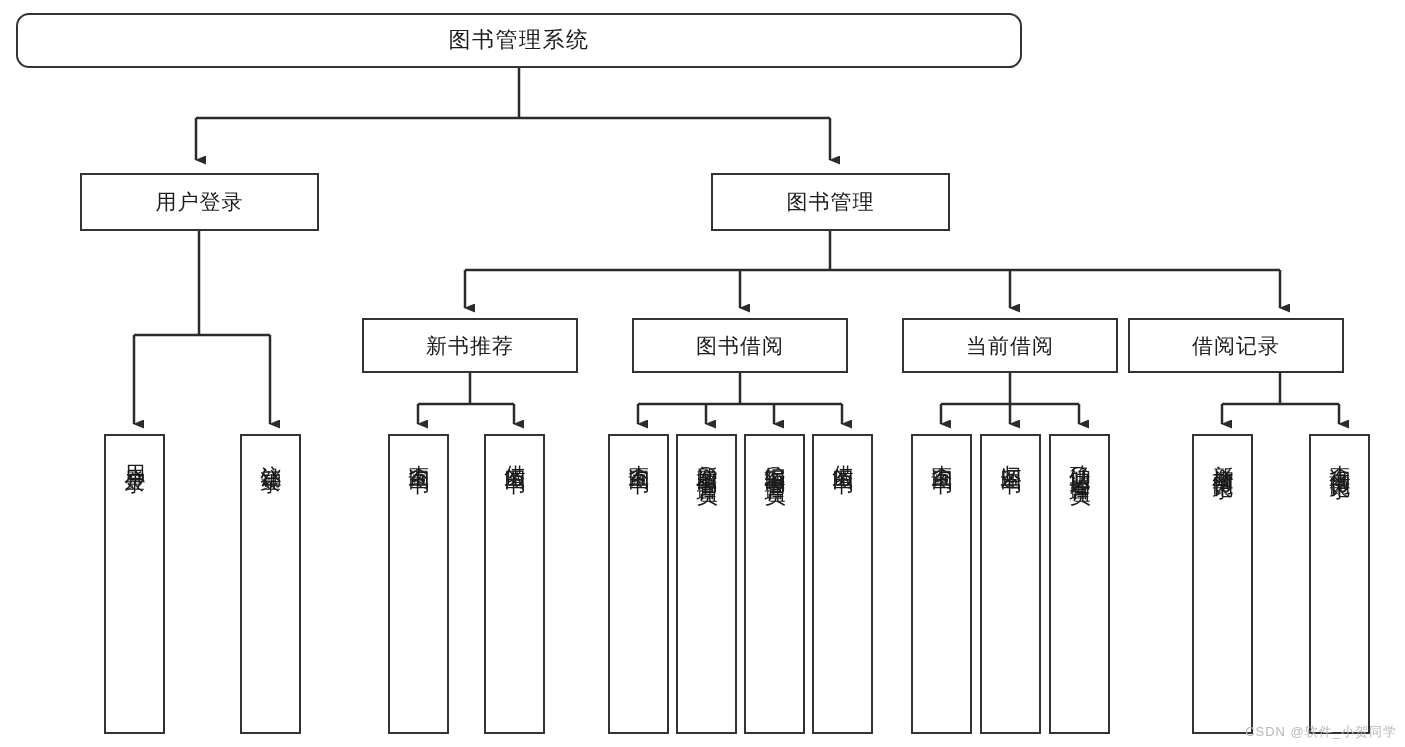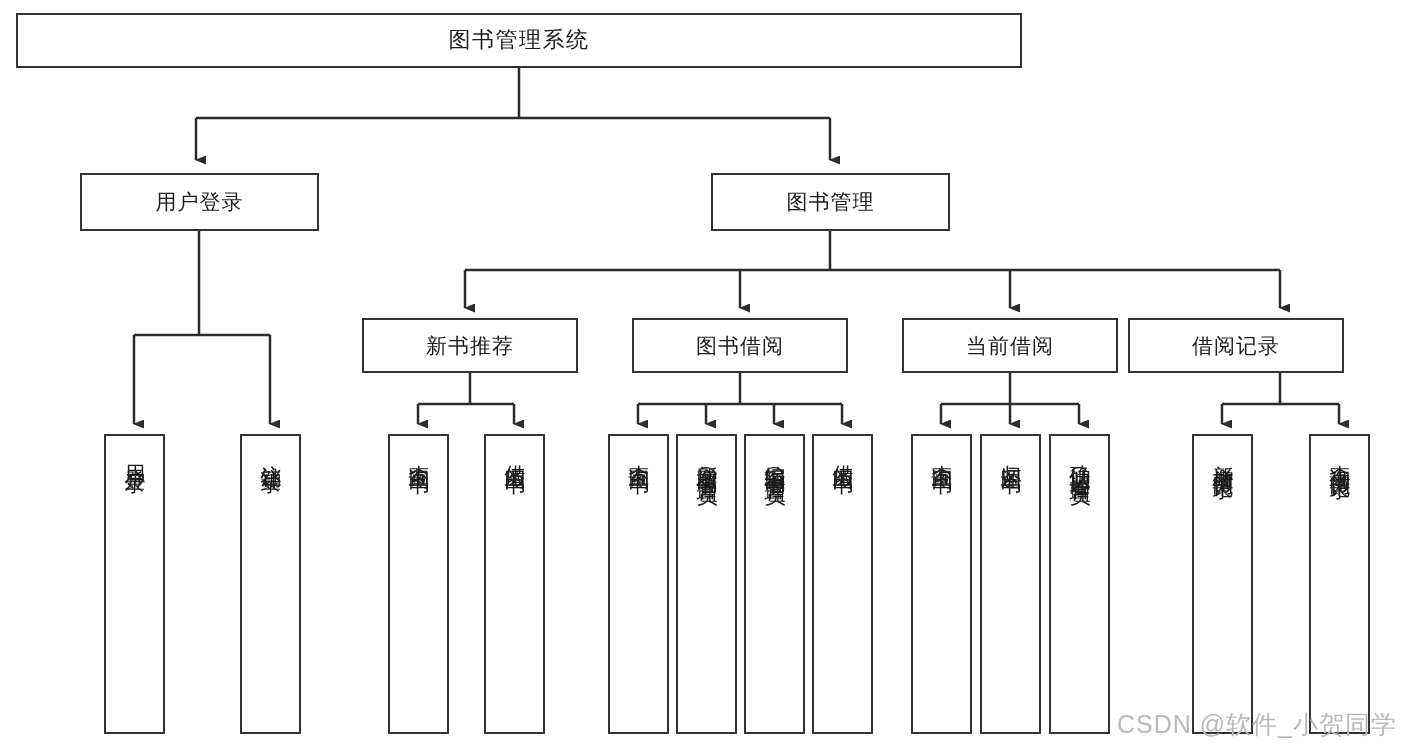--- a/index.html
+++ b/index.html
@@ -55,21 +55,21 @@
     font-size: 21px;
     line-height: 1.18;
     letter-spacing: 3px;
     white-space: nowrap;
     color: #1b1b1b;
   }
   .watermark {
     position: absolute;
     right: 8px;
     bottom: 6px;
-    font-size: 25px;
+    font-size: 13px;
     color: #b9b9b9;
     letter-spacing: 1px;
     white-space: nowrap;
   }
 </style>
 </head>
 <body>
 
 <div id="canvas">
 
@@ -116,21 +116,21 @@
       <path d="M 1010 404 L 1010 424" marker-end="url(#arrow)"></path>
       <path d="M 1079 404 L 1079 424" marker-end="url(#arrow)"></path>
 
       <path d="M 1280 373 L 1280 404"></path>
       <path d="M 1222 404 L 1339 404"></path>
       <path d="M 1222 404 L 1222 424" marker-end="url(#arrow)"></path>
       <path d="M 1339 404 L 1339 424" marker-end="url(#arrow)"></path>
     </g>
   </svg>
 
-  <div class="node h root" style="left:16px; top:13px; width:1006px; height:55px;">
+  <div class="node h root" style="left:16px; top:13px; width:1006px; height:55px;border-radius:13px;">
     <span>图书管理系统</span>
   </div>
 
   <div class="node h" style="left:80px; top:173px; width:239px; height:58px;">
     <span>用户登录</span>
   </div>
   <div class="node h" style="left:711px; top:173px; width:239px; height:58px;">
     <span>图书管理</span>
   </div>
 

